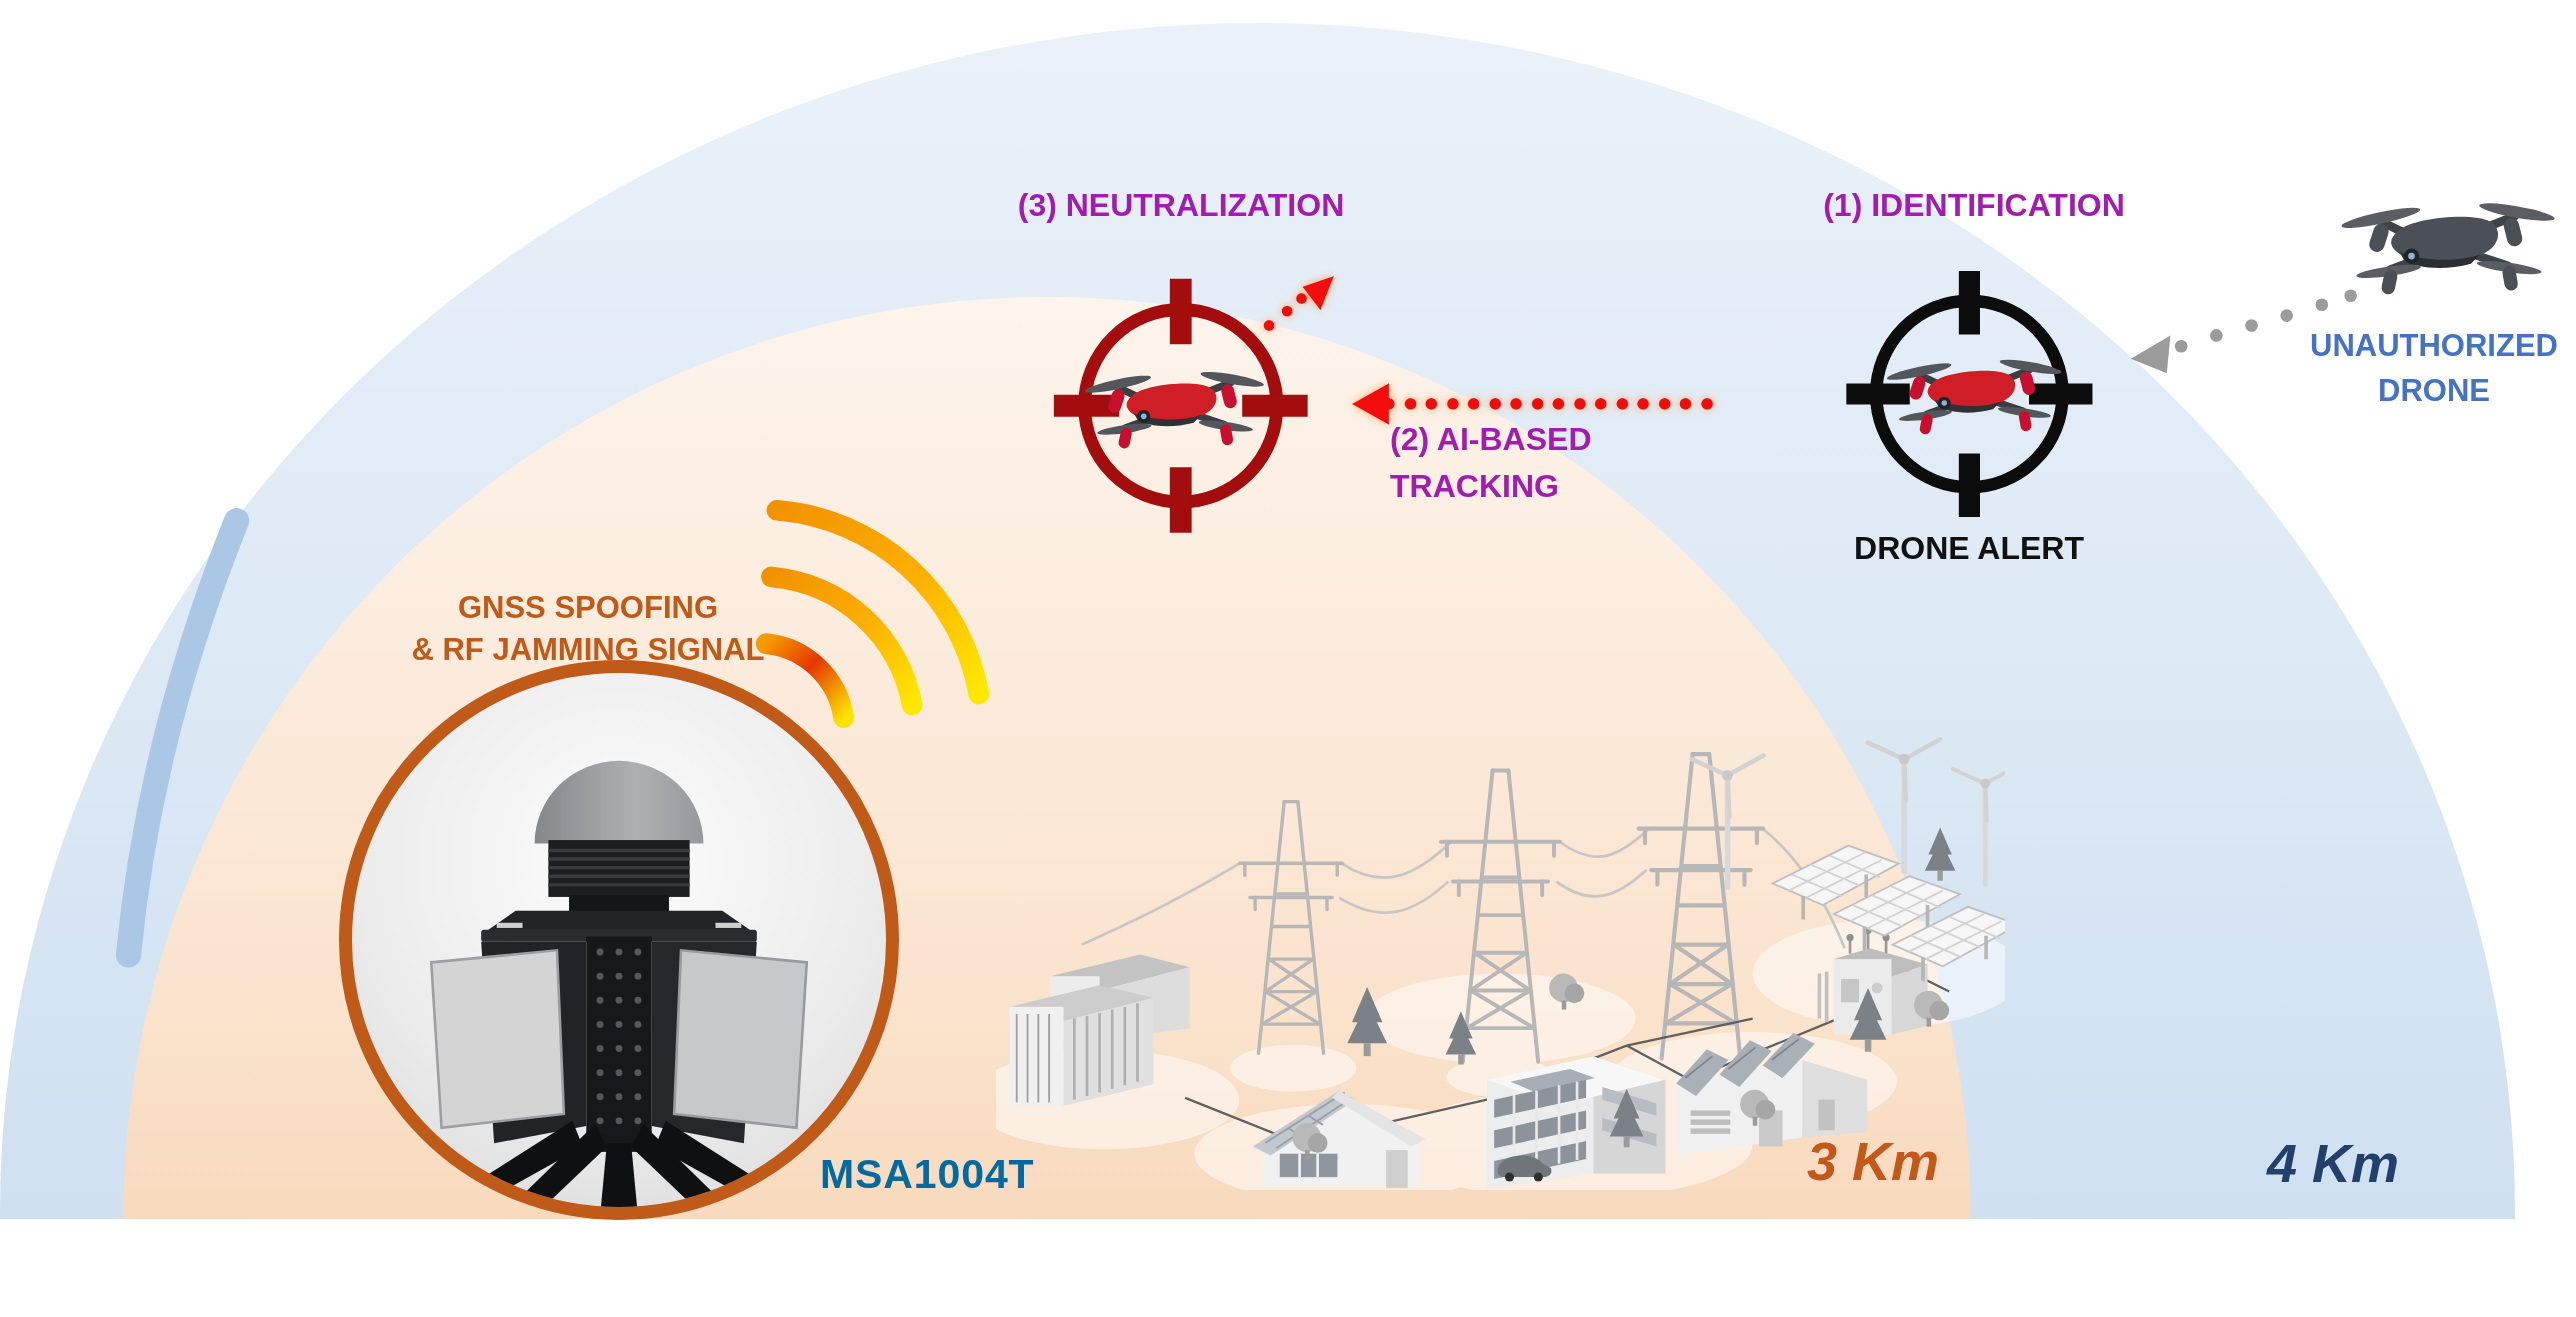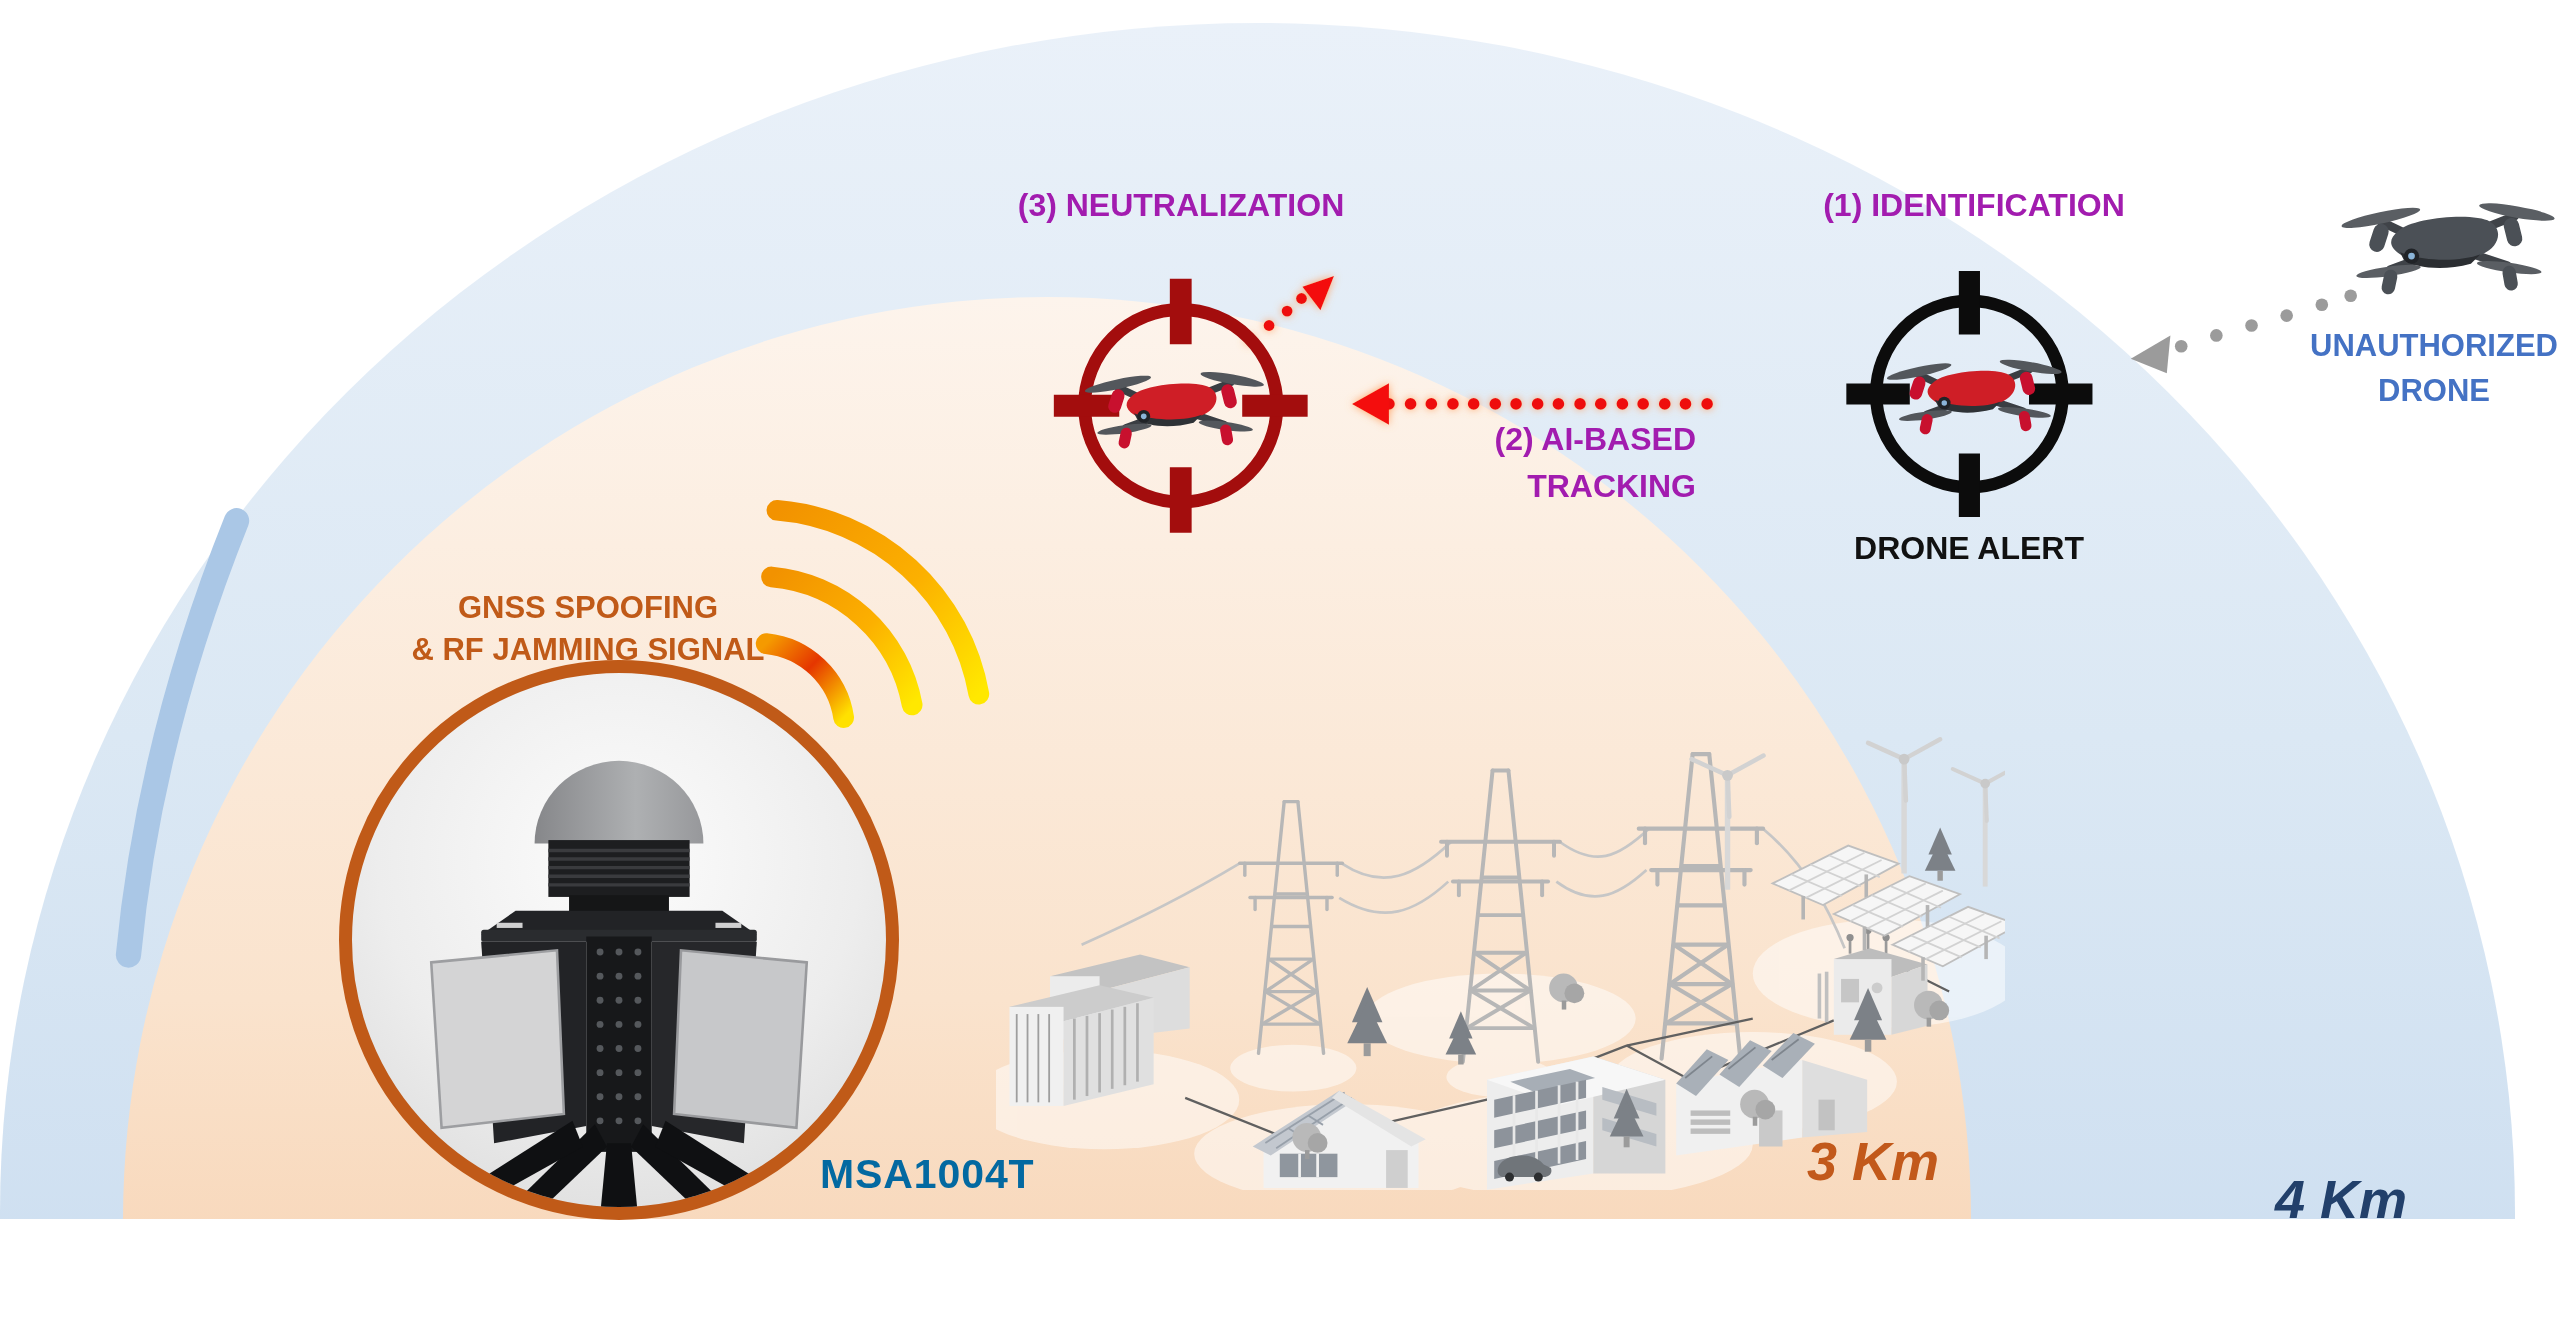--- a/index.html
+++ b/index.html
@@ -20,21 +20,21 @@
   .arc-svg,.overlay{position:absolute;left:0;top:0;}
   .radar-circle{
     position:absolute;left:339px;top:660px;width:534px;height:534px;border-radius:50%;
     border:13.5px solid #c05a18;overflow:hidden;
     background:radial-gradient(circle at 50% 35%, #fcfcfc 0%, #ededed 55%, #d8d8d8 100%);
   }
   .radar-device{position:absolute;left:0;top:5.4px;}
   .city{position:absolute;left:996px;top:721px;}
   .lbl{position:absolute;font-weight:700;white-space:nowrap;}
   .step-lbl{color:#a21caf;font-size:32px;transform:translateX(-50%);}
-  .step-lbl.wrap{white-space:normal;width:306px;text-align:right;line-height:47px;}
+  .step-lbl.wrap{white-space:normal;width:306px;text-align:left;line-height:47px;}
   .unauth-lbl{color:#4472c4;font-size:31px;transform:translateX(-50%);white-space:normal;width:306px;text-align:center;line-height:45px;}
   .gnss-lbl{color:#c05a18;font-size:31px;transform:translateX(-50%);text-align:center;line-height:42px;margin-top:48px;}
   .alert-title{color:#111;font-size:32px;transform:translateX(-50%);}
   .alert-lines{position:absolute;color:#222;font-size:27px;font-weight:400;line-height:34px;}
   .model-lbl{color:#0369a1;font-size:41px;letter-spacing:0.9px;margin-top:32px;}
   .km-lbl{font-size:54px;font-style:italic;transform:translateX(-50%);}
   .km-inner{color:#c2591b;}
   .km-outer{color:#22406b;}
   .ch-red{color:#a30d0d;}
   .ch-black{color:#0c0c0c;}
@@ -457,15 +457,15 @@
 
   <div class="lbl gnss-lbl" style="left:588px;top:539px;">
     <span>GNSS SPOOFING</span><br>
     <span>&amp; RF JAMMING SIGNAL</span>
   </div>
 
   <div class="lbl alert-title" style="left:1969px;top:530px;">DRONE ALERT</div>
 
   <div class="lbl model-lbl" style="left:820px;top:1119px;">MSA1004T</div>
   <div class="lbl km-lbl km-inner" style="left:1873px;top:1130px;">3 Km</div>
-  <div class="lbl km-lbl km-outer" style="left:2333px;top:1168px;margin-left:8px;">4 Km</div>
+  <div class="lbl km-lbl km-outer" style="left:2333px;top:1132px;">4 Km</div>
 </div>
 
 
 </body></html>

